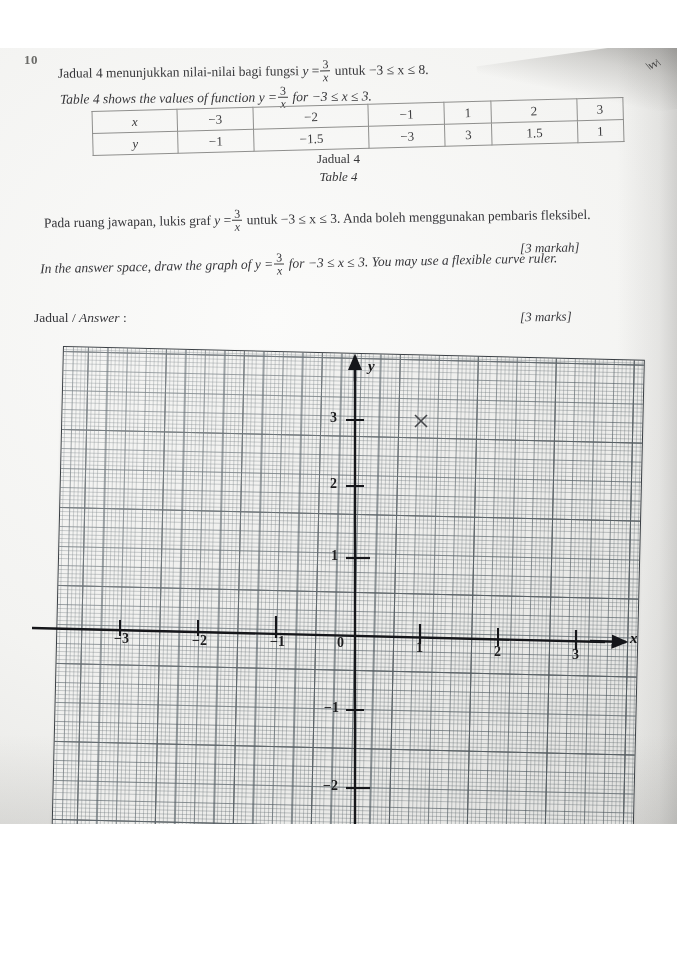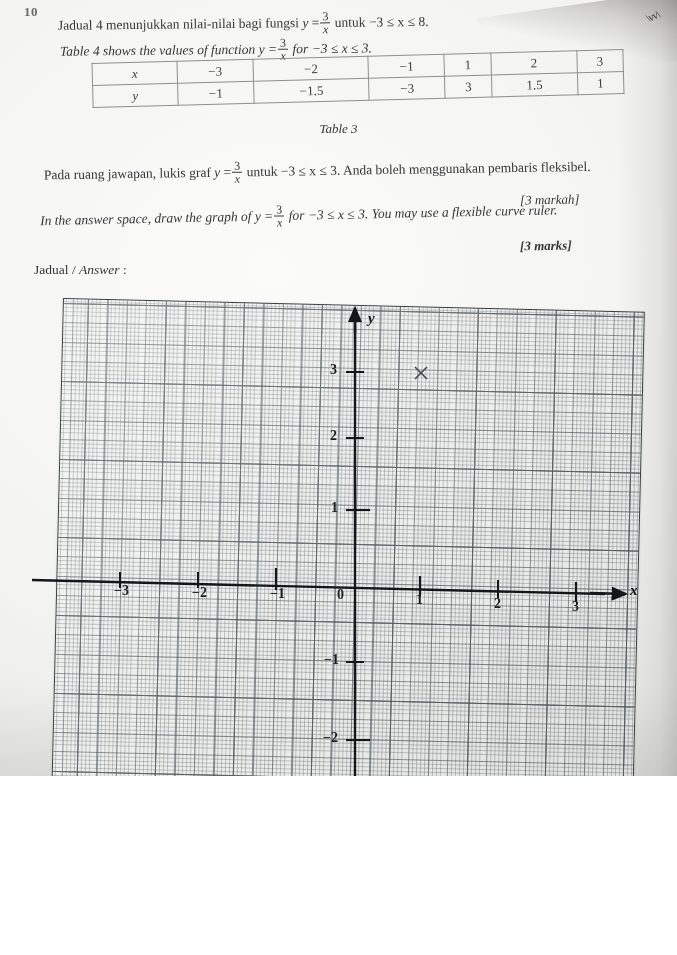--- a/index.html
+++ b/index.html
@@ -8,20 +8,21 @@
     background: #ffffff;
   }
   #page {
     position: relative;
     width: 677px;
     height: 776px;
     overflow: hidden;
     background: #e9e9e7;
     font-family: "Liberation Serif", serif;
     color: #2a2a2a;
+    margin-top: 48px;
   }
   
   #paper-bg {
     position: absolute;
     inset: 0;
     background:
       radial-gradient(ellipse 120% 90% at 40% 35%, #fbfbfa 0%, #f3f3f1 55%, #e2e2df 100%);
   }
   #paper-shadow-top {
     position: absolute;
@@ -133,21 +134,21 @@
   }
   .p-my { left: 44px; top: 158px; width: 610px; transform: rotate(-0.9deg); }
   .p-en { left: 40px; top: 202px; width: 620px; font-style: italic; transform: rotate(-1.2deg); }
   .marks {
     position: absolute;
     font-size: 13px;
     font-style: italic;
     color: #36363a;
   }
   .marks-my { left: 520px; top: 192px; transform: rotate(-1deg); }
-  .marks-en { left: 520px; top: 238px; transform: rotate(-1deg); font-weight: bold; }
+  .marks-en { left: 520px; top: 261px; transform: rotate(-1deg); }
   .answer-lbl {
     position: absolute;
     left: 34px; top: 262px;
     font-size: 13.5px;
     color: #36363a;
   }
 
   
   #graph-area {
     position: absolute;
@@ -263,21 +264,22 @@
           <td>−1.5</td>
           <td>−3</td>
           <td>3</td>
           <td>1.5</td>
           <td>1</td>
         </tr>
       </tbody>
     </table>
   </div>
 
-  <div class="cap-en">Table 3</div>
+  <div class="cap-my">Jadual 4</div>
+  <div class="cap-en">Table 4</div>
 
   <div class="para p-my">
     <span>Pada ruang jawapan, lukis graf</span>
     <span class="it">y</span>
     <span>=</span><span class="frac"><span class="num">3</span><span class="den">x</span></span>
     <span>untuk −3 ≤ x ≤ 3. Anda boleh menggunakan pembaris fleksibel.</span>
   </div>
   <div class="marks marks-my">[3 markah]</div>
 
   <div class="para p-en">

